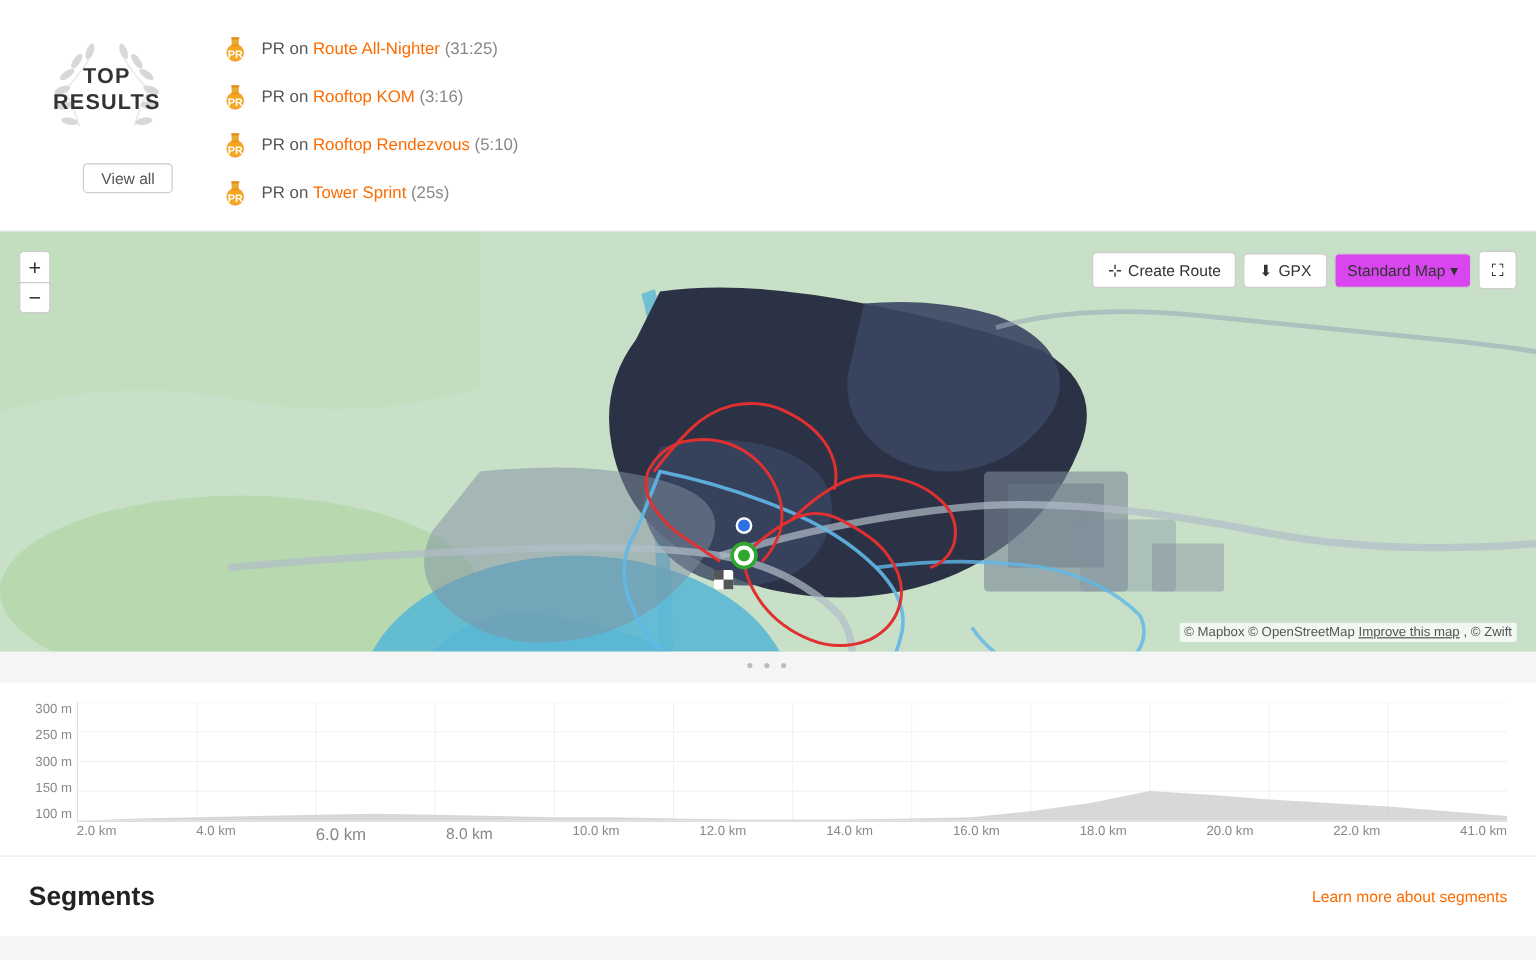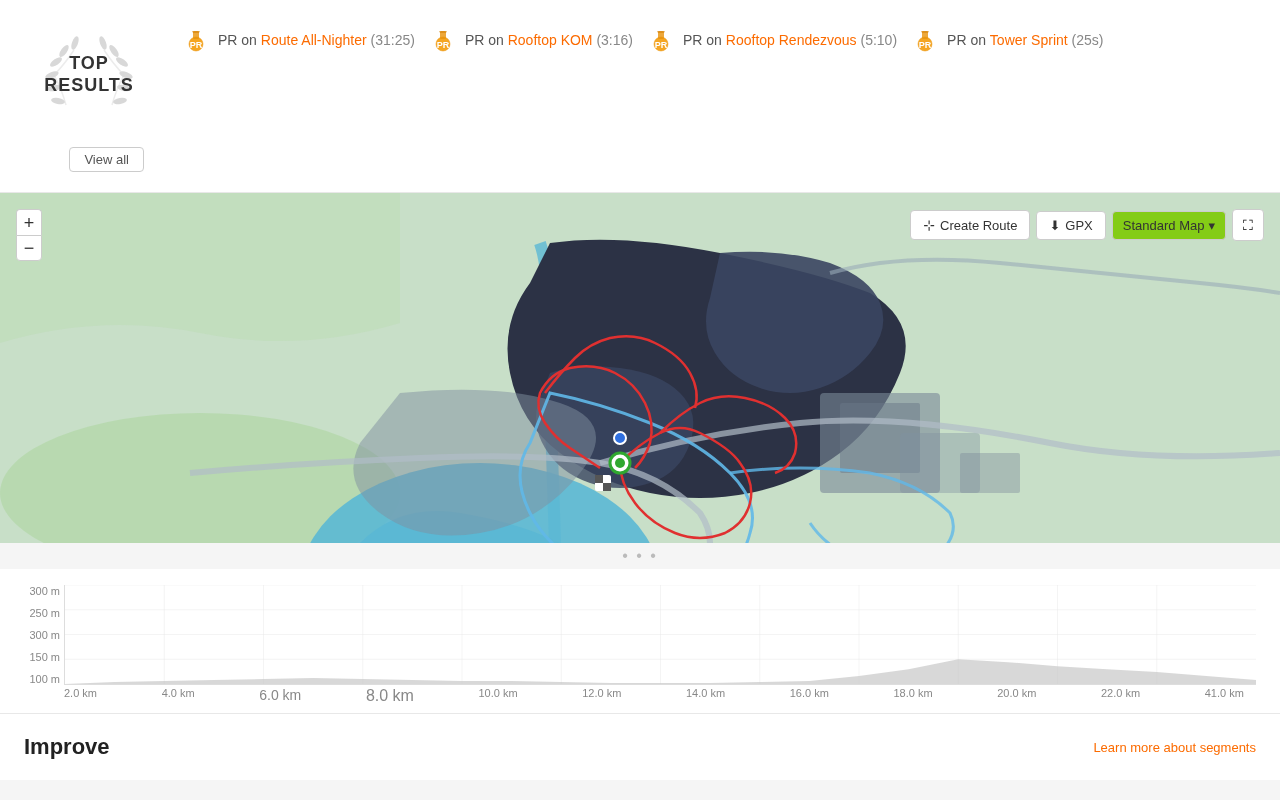--- a/index.html
+++ b/index.html
@@ -54,36 +54,36 @@
       font-size: 18px;
       font-weight: 700;
       color: #333;
       line-height: 1.2;
       letter-spacing: 1px;
       text-transform: uppercase;
     }
 
     .view-all-btn {
       display: inline-block;
-      margin-top: 17px;
+      margin-top: 6px;
       padding: 4px 14px;
       border: 1px solid #ccc;
       border-radius: 4px;
       font-size: 13px;
       color: #555;
       cursor: pointer;
       background: #fff;
       position: relative;
       z-index: 1;
     }
 
     .results-list {
       flex: 1;
       display: flex;
-      flex-direction: row;
+      flex-direction: column;
       gap: 16px;
       padding-top: 8px;
     }
 
     .result-item {
       display: flex;
       align-items: center;
       gap: 10px;
     }
 
@@ -173,21 +173,21 @@
       font-size: 13px;
       color: #333;
       display: flex;
       align-items: center;
       gap: 5px;
       white-space: nowrap;
     }
 
     .map-select-btn {
       padding: 6px 10px;
-      background: #84cc16;
+      background: #d946ef;
       border: 1px solid #ccc;
       border-radius: 4px;
       cursor: pointer;
       font-size: 13px;
       color: #333;
       display: flex;
       align-items: center;
       gap: 4px;
     }
 
@@ -259,21 +259,21 @@
 
     .elev-grid-lines {
       width: 100%;
       height: 100%;
     }
 
     .elev-x-labels {
       position: absolute;
       bottom: 0;
       left: 0;
-      right: 12px;
+      right: 0;
       height: 18px;
       display: flex;
       justify-content: space-between;
       font-size: 11px;
       color: #888;
     }
 
     
     .drag-handle {
       display: flex;
@@ -465,20 +465,25 @@
       </button>
       <button class="map-select-btn">
         <span>Standard Map</span>
         <span>▾</span>
       </button>
       <button class="fullscreen-btn">
         <span>⛶</span>
       </button>
     </div>
 
+    <div class="map-attribution">
+      <span>© Mapbox © OpenStreetMap</span>
+      <a href="#">Improve this map</a>
+      <span>, © Zwift</span>
+    </div>
   </div>
 </div>
 
 <div class="drag-handle">
   <span class="drag-dots">• • •</span>
 </div>
 
 <div class="elevation-section">
   <div class="elevation-chart">
     <div class="elev-y-labels">
@@ -510,31 +515,31 @@
         <line x1="1100" y1="0" x2="1100" y2="100" stroke="#e8e8e8" stroke-width="0.5"></line>
 
         <path d="M0,100 L50,98 L100,97 L150,96 L200,95 L250,94 L300,95 L350,96 L400,97 L450,97 L500,98 L550,99 L600,99 L650,99 L700,98 L750,97 L800,92 L850,85 L900,75 L950,78 L1000,82 L1050,85 L1100,88 L1150,92 L1200,96 L1200,100 Z" fill="#c8c8c8" opacity="0.7"></path>
       </svg>
     </div>
     <div class="elev-x-labels">
 
     <span style="font-size: 11px; color: rgb(136, 136, 136);">2.0 km</span>
         <span style="font-size: 11px; color: rgb(136, 136, 136);">4.0 km</span>
         <span style="font-size: 14px; color: rgb(136, 136, 136);">6.0 km</span>
-        <span style="font-size: 16px; color: rgb(136, 136, 136);">8.0 km</span>
+        <span style="font-size: 13px; color: rgb(136, 136, 136);">8.0 km</span>
         <span style="font-size: 11px; color: rgb(136, 136, 136);">10.0 km</span>
         <span style="font-size: 11px; color: rgb(136, 136, 136);">12.0 km</span>
         <span style="font-size: 11px; color: rgb(136, 136, 136);">14.0 km</span>
         <span style="font-size: 11px; color: rgb(136, 136, 136);">16.0 km</span>
         <span style="font-size: 11px; color: rgb(136, 136, 136);">18.0 km</span>
         <span style="font-size: 11px; color: rgb(136, 136, 136);">20.0 km</span>
         <span style="font-size: 11px; color: rgb(136, 136, 136);">22.0 km</span>
         <span style="font-size: 11px; color: rgb(136, 136, 136);">41.0 km</span>
       </div>
   </div>
 </div>
 
 <div class="segments-section">
   <div class="segments-header">
-    <h2 class="segments-title">Improve</h2>
+    <h2 class="segments-title">Segments</h2>
     <a href="#" class="learn-more-link">Learn more about segments</a>
   </div>
 </div>
 
 </body></html>

